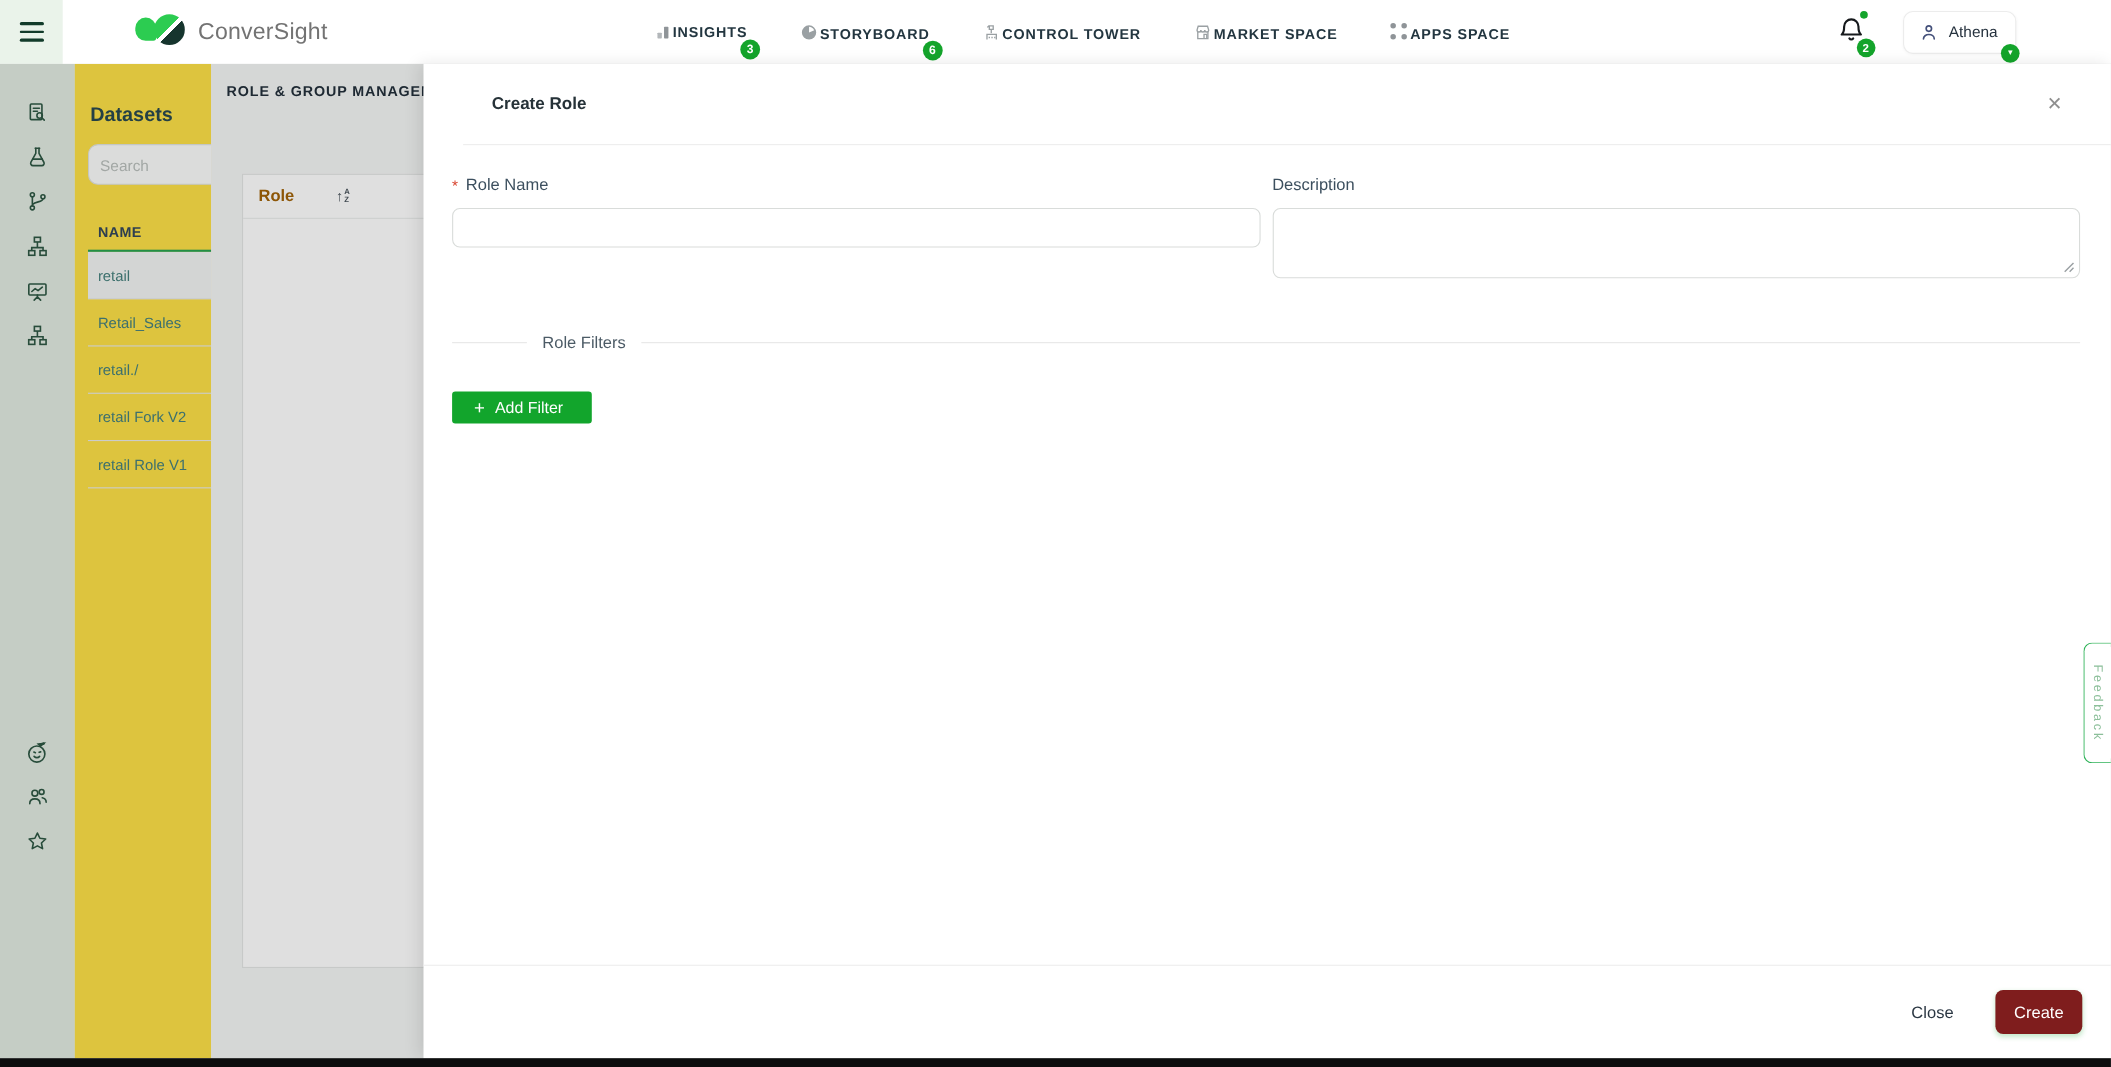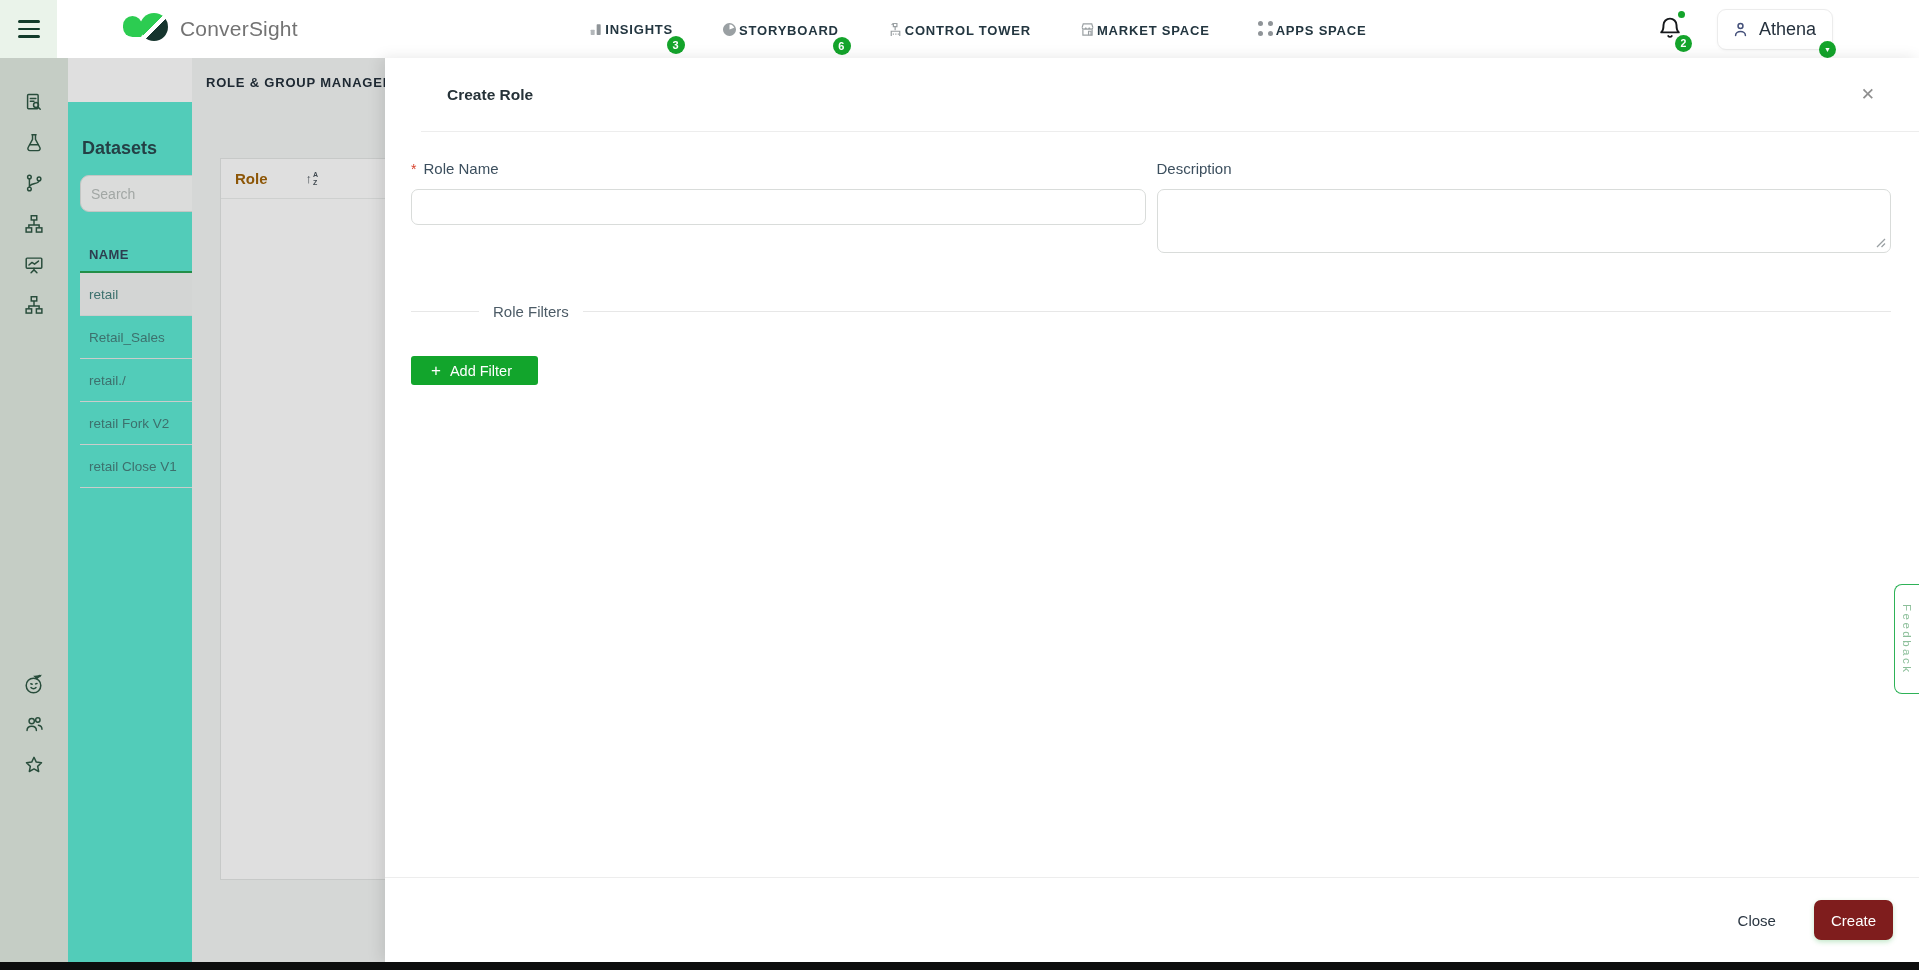--- a/index.html
+++ b/index.html
@@ -29,29 +29,29 @@
   .dot-grid { display:grid; grid-template-columns:7px 7px; grid-auto-rows:7px; gap:3px; }
   .dot-grid i { width:5.5px; height:5.5px; border-radius:50%; background:#8f9498; }
 
   .top-right { display:flex; align-items:center; gap:34px; margin-right:86px; flex:0 0 auto; }
   .bell-wrap { position:relative; cursor:pointer; }
   .bell-dot { position:absolute; top:-3px; right:-2px; width:7px; height:7px; border-radius:50%; background:#14a42b; }
   .bell-badge { position:absolute; right:-9px; bottom:-7px; width:17px; height:17px; border-radius:50%;
       background:#14a42b; color:#fff; font-size:10.5px; font-weight:600; display:flex; align-items:center; justify-content:center; }
   .user-chip { position:relative; display:flex; align-items:center; gap:9px; border:1px solid #ececec; border-radius:9px;
       padding:9px 16px 9px 13px; background:#fff; box-shadow:0 1px 3px rgba(0,0,0,.04); cursor:pointer; }
-  .user-chip .uname { font-size:18px; color:#26323e; }
+  .user-chip .uname { font-size:14px; color:#26323e; }
   .chip-caret { position:absolute; right:-4px; bottom:-9px; width:17px; height:17px; border-radius:50%;
       background:#14a42b; color:#fff; font-size:7px; display:flex; align-items:center; justify-content:center; }
 
   
   .sidebar { position:absolute; left:0; top:58px; bottom:8px; width:68px; background:#e2ebe2; z-index:1; }
   .side-ic { position:absolute; left:0; width:68px; display:flex; justify-content:center; color:#2d5743; cursor:pointer; }
 
-  .datasets-panel { position:absolute; left:68px; top:58px; bottom:8px; width:124px; background:#5eead4; overflow:hidden; z-index:1;margin-top:44px; }
+  .datasets-panel { position:absolute; left:68px; top:58px; bottom:8px; width:124px; background:#fde047; overflow:hidden; z-index:1; }
   .ds-title { margin:36px 0 0 14px; font-size:18px; font-weight:600; color:#29494f; }
   .ds-search { display:block; margin:16px 0 0 12px; width:130px; height:37px; border:1px solid #dfe3e0; border-radius:9px;
       background:#fbfcfb; padding:0 10px; font-size:14px; color:#3c6a6a; font-family:inherit; }
   .ds-search::placeholder { color:#b9bfbc; }
   .ds-table { margin:26px 0 0 12px; width:120px; }
   .ds-th { font-size:13px; font-weight:700; letter-spacing:.4px; color:#33475b; padding:9px 0 9px 9px; border-bottom:2px solid #27a352; }
   .ds-row { font-size:13.5px; color:#45807d; height:43px; display:flex; align-items:center; padding-left:9px;
       border-bottom:1px solid #e8eae9; white-space:nowrap; cursor:pointer; }
   .ds-row.selected { background:#f2f4f3; }
 
@@ -268,21 +268,21 @@
 
   <section class="datasets-panel">
     <h2 class="ds-title">Datasets</h2>
     <input class="ds-search" type="text" placeholder="Search" style="">
     <div class="ds-table">
       <div class="ds-th">NAME</div>
       <div class="ds-row selected">retail</div>
       <div class="ds-row">Retail_Sales</div>
       <div class="ds-row">retail./</div>
       <div class="ds-row">retail Fork V2</div>
-      <div class="ds-row">retail Close V1</div>
+      <div class="ds-row">retail Role V1</div>
     </div>
   </section>
 
   <section class="role-panel">
     <div class="role-tab">
       <span class="role-tab-label">ROLE &amp; GROUP MANAGEMENT</span>
     </div>
     <div class="role-card">
       <div class="role-card-head">
         <span class="role-col">Role</span>

